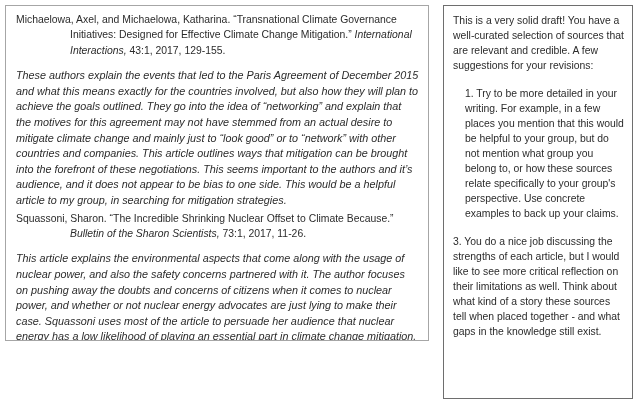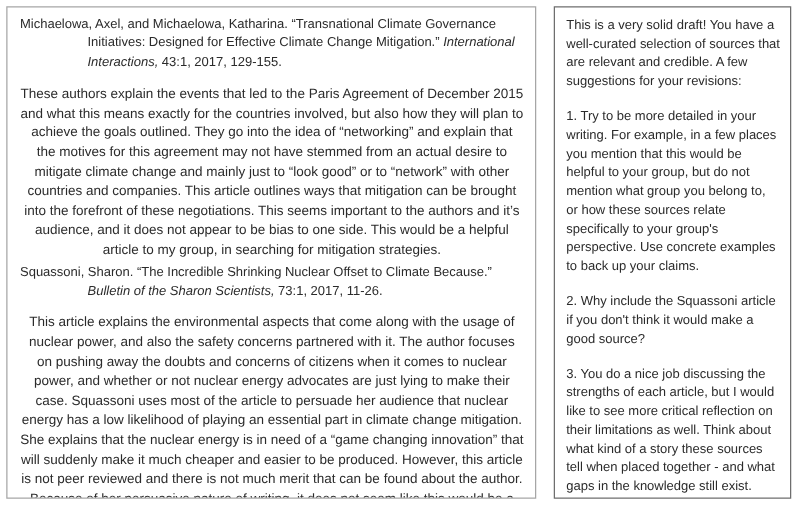--- a/index.html
+++ b/index.html
@@ -23,21 +23,21 @@
     width: 639px;
     height: 411px;
   }
 
   
   .doc-panel {
     position: absolute;
     left: 5px;
     top: 5px;
     width: 424px;
-    height: 394px;
+    height: 336px;
     border: 1px solid #a6a6a6;
     background: #ffffff;
     padding: 6px 9px 16px 10px;
     overflow: hidden;
   }
 
   
   .fb-panel {
     position: absolute;
     left: 443px;
@@ -58,35 +58,36 @@
     text-indent: -54px;
     color: #2b2b2b;
   }
   .citation .ital { font-style: italic; }
 
   .annotation {
     font-size: 10.8px;
     line-height: 15.6px;
     margin: 0 0 13px 0;
     color: #2b2b2b;
-    text-align: center;
+    text-align: left;
+    font-style: italic;
   }
   .annotation:last-child { margin-bottom: 0; }
 
   .entry { margin: 0; }
   .entry.second { margin-top: 2px; }
 
   .fb-para {
     font-size: 10.4px;
     line-height: 15.0px;
     margin: 0 0 13px 0;
     color: #2b2b2b;
   }
   .fb-para:last-child { margin-bottom: 12px; }
-  .fb-para.spaced-top { margin-top: 1px; }
+  .fb-para.spaced-top { margin-top: 1px; margin-left: 12px; }
 </style>
 </head>
 <body>
 
 <div id="page">
 
   <div class="doc-panel">
 
     <div class="entry">
       <p class="citation"><span>Michaelowa, Axel, and Michaelowa, Katharina. “Transnational Climate Governance Initiatives: Designed for Effective Climate Change Mitigation.” </span><span class="ital">International Interactions,</span><span> 43:1, 2017, 129-155.</span></p>
@@ -96,17 +97,16 @@
     <div class="entry second">
       <p class="citation"><span>Squassoni, Sharon. “The Incredible Shrinking Nuclear Offset to Climate Because.” </span><span class="ital">Bulletin of the Sharon Scientists,</span><span> 73:1, 2017, 11-26.</span></p>
       <p class="annotation">This article explains the environmental aspects that come along with the usage of nuclear power, and also the safety concerns partnered with it. The author focuses on pushing away the doubts and concerns of citizens when it comes to nuclear power, and whether or not nuclear energy advocates are just lying to make their case. Squassoni uses most of the article to persuade her audience that nuclear energy has a low likelihood of playing an essential part in climate change mitigation. She explains that the nuclear energy is in need of a “game changing innovation” that will suddenly make it much cheaper and easier to be produced. However, this article is not peer reviewed and there is not much merit that can be found about the author. Because of her persuasive nature of writing, it does not seem like this would be a good source to use for my project.</p>
     </div>
 
   </div>
 
   <div class="fb-panel">
     <p class="fb-para">This is a very solid draft! You have a well-curated selection of sources that are relevant and credible. A few suggestions for your revisions:</p>
     <p class="fb-para spaced-top">1. Try to be more detailed in your writing. For example, in a few places you mention that this would be helpful to your group, but do not mention what group you belong to, or how these sources relate specifically to your group's perspective. Use concrete examples to back up your claims.</p>
-    <p class="fb-para">2. Why include the Squassoni article if you don't think it would make a good source?</p>
     <p class="fb-para">3. You do a nice job discussing the strengths of each article, but I would like to see more critical reflection on their limitations as well. Think about what kind of a story these sources tell when placed together - and what gaps in the knowledge still exist.</p>
   </div>
 
 </div>
 
 </body></html>

